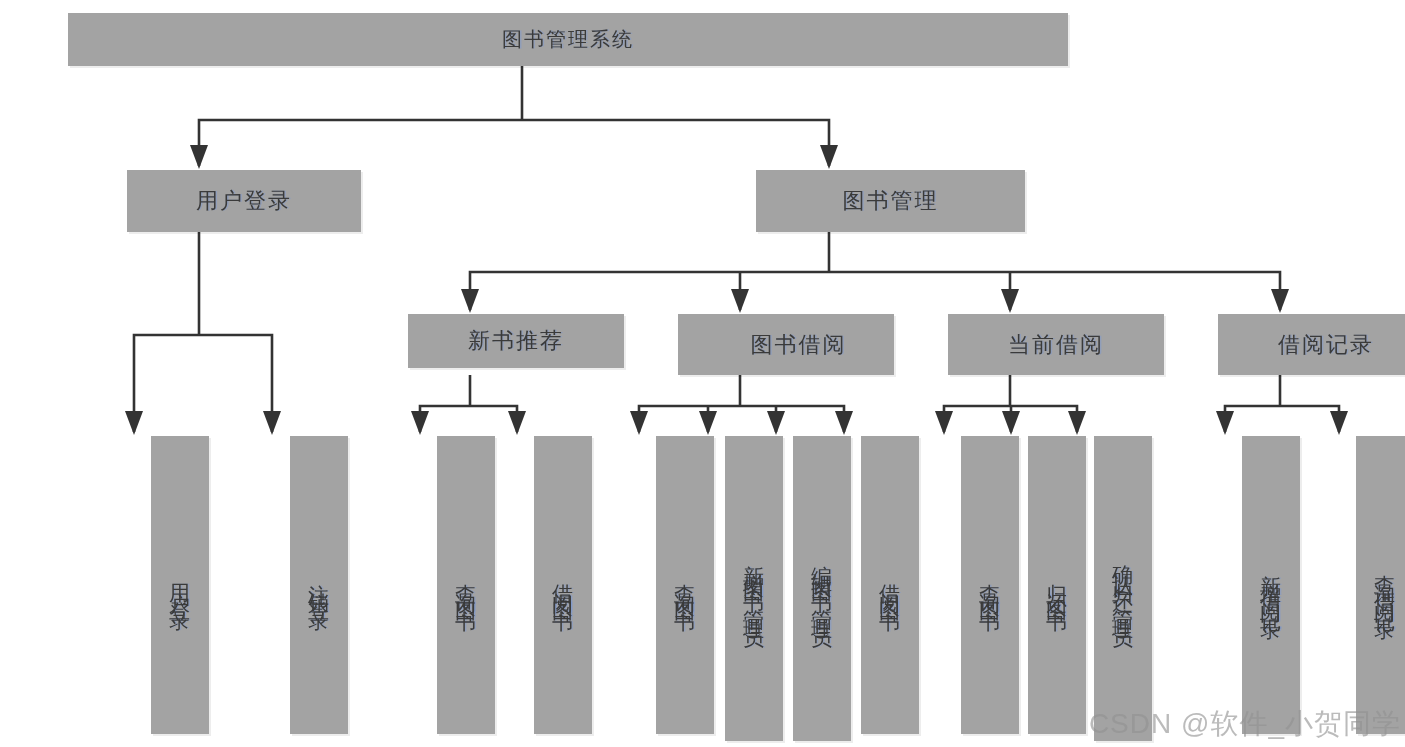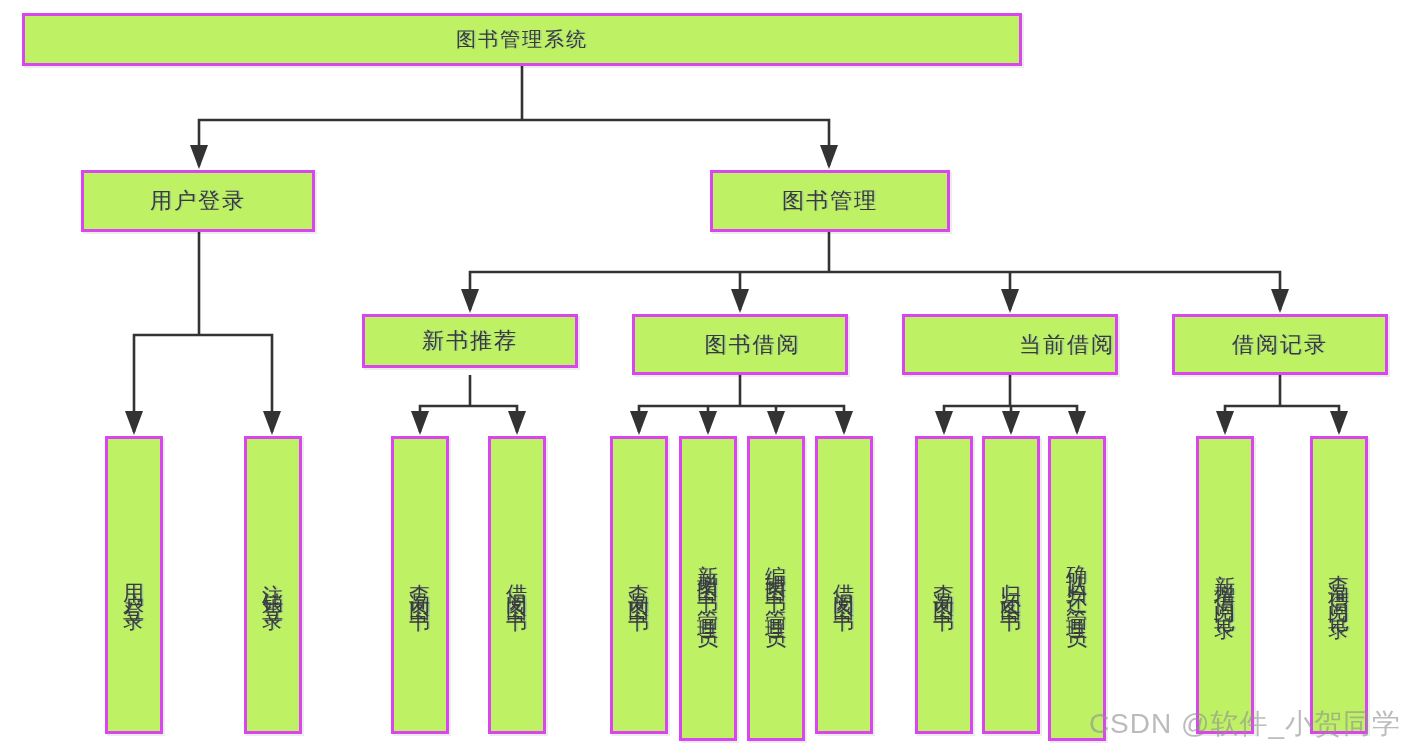--- a/index.html
+++ b/index.html
@@ -4,46 +4,47 @@
 <style>
   html,body{margin:0;padding:0;}
   body{
     width:1405px;height:747px;position:relative;background:#ffffff;
     font-family:"Liberation Sans","DejaVu Sans",sans-serif;
     overflow:hidden;
   }
   #stage{position:absolute;inset:0;width:1405px;height:747px;}
   svg.connectors{position:absolute;left:0;top:0;width:1405px;height:747px;z-index:1;}
   .box{
-    position:absolute;box-sizing:border-box;background:#bef264;
-    border:3px solid #d946ef;z-index:2;
+    position:absolute;box-sizing:border-box;background:#a3a3a3;
+    border:3px solid #a3a3a3;z-index:2;
     display:flex;align-items:center;justify-content:center;
     color:#3a3a3a;
     box-shadow:2px 2px 0 rgba(0,0,0,0.07);
+    margin-left:46px;
   }
   .box span{
     text-shadow:1.5px 0 0 rgba(110,150,230,0.35);
     white-space:nowrap;
   }
   .h-lg span{font-size:20px;letter-spacing:2px;}
   .h-md span{font-size:22px;letter-spacing:2px;}
   .leaf span{
     writing-mode:vertical-rl;
     text-orientation:mixed;
     font-size:21px;
     letter-spacing:9px;
     line-height:1;
   }
   
   .n-root{left:22px;top:13px;width:1000px;height:53px;}
   .n-userlogin{left:81px;top:170px;width:234px;height:62px;}
-  .n-bookmgmt{left:710px;top:170px;width:240px;height:62px;}
+  .n-bookmgmt{left:710px;top:170px;width:269px;height:62px;}
   .n-newrec{left:362px;top:314px;width:216px;height:54px;}
   .n-bookborrow{left:632px;top:314px;width:216px;height:61px;padding-left:25px;}
-  .n-curborrow{left:902px;top:314px;width:216px;height:61px;justify-content:flex-end;}
+  .n-curborrow{left:902px;top:314px;width:216px;height:61px;}
   .n-borrowrec{left:1172px;top:314px;width:216px;height:61px;font-family:Liberation Mono, monospace;}
   .leaf{top:436px;width:58px;height:298px;}
   .leaf.tall{height:305px;}
   .l-login{left:105px;}
   .l-logout{left:244px;}
   .l-nbquery{left:391px;}
   .l-nbborrow{left:488px;}
   .l-bbquery{left:610px;}
   .l-bbadd{left:679px;}
   .l-bbedit{left:747px;}

